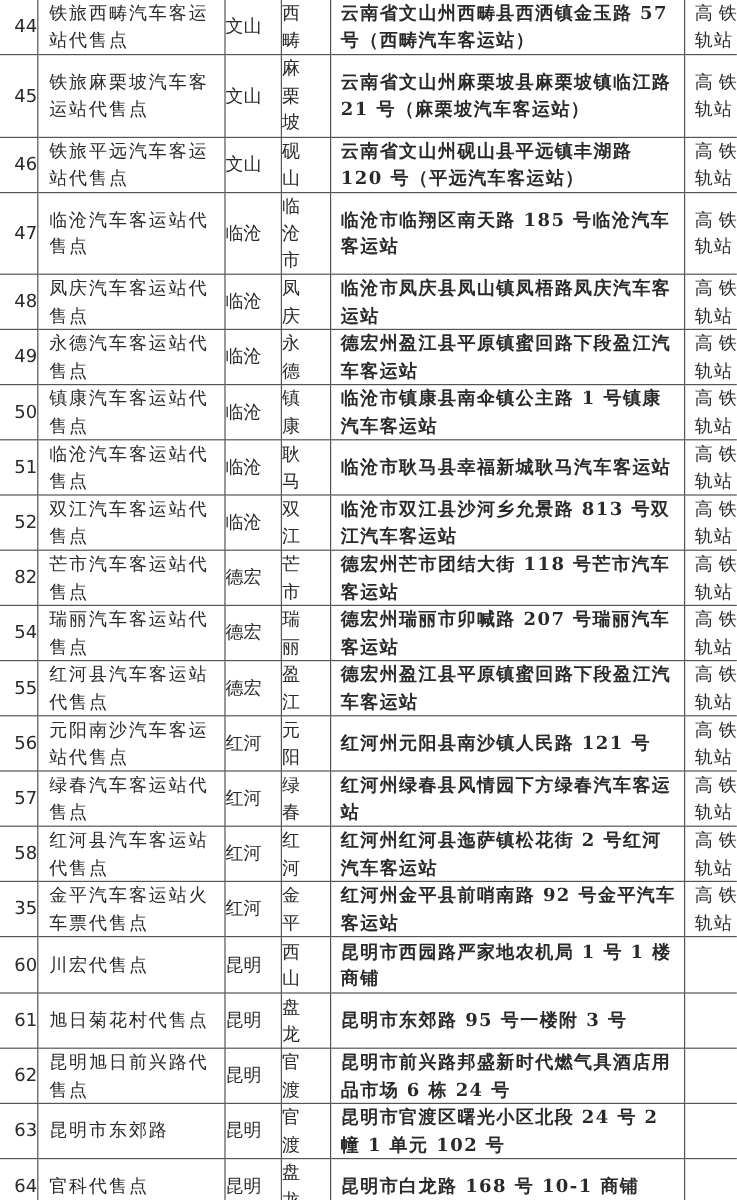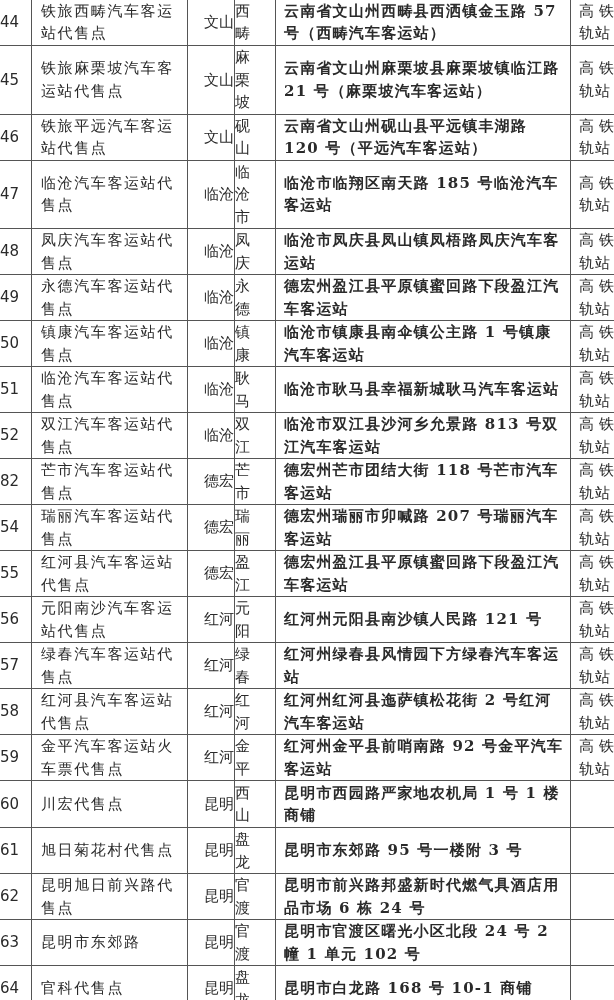--- a/index.html
+++ b/index.html
@@ -2,23 +2,23 @@
 <html><head>
 <meta charset="utf-8">
 <style>
   html, body { margin: 0; padding: 0; background: #ffffff; }
   body { width: 614px; height: 1000px; overflow: hidden; position: relative;
          font-family: "DejaVu Serif", "Liberation Serif", serif; color: #2a2a2a; }
   table.agents { position: absolute; left: -1px; top: -2px; border-collapse: collapse;
                  table-layout: fixed; width: 615px; }
   table.agents td { border: 1px solid #555; padding: 0; vertical-align: middle;
                     font-size: 15px; line-height: 22.5px; }
-  td.c-no { width: 31px; text-align: left; font-family: "DejaVu Sans", "Liberation Sans", sans-serif; font-size: 14px; }
+  td.c-no { width: 31px; text-align: right; font-family: "DejaVu Sans", "Liberation Sans", sans-serif; font-size: 14px; }
   td.c-name { width: 142px; padding-left: 9px !important; padding-right: 4px !important; letter-spacing: 1.6px; }
-  td.c-city { width: 46px; text-align: right; }
+  td.c-city { width: 46px; text-align: left; }
   td.c-county { width: 40px; text-align: left; }
   td.c-addr { width: 282px; padding-left: 8px !important; padding-right: 4px !important; letter-spacing: 1.2px; font-weight: bold; }
   td.c-note { width: 70px; padding-left: 8px !important; letter-spacing: 1px; }
   .vert { display: inline-block; width: 1.1em; white-space: normal; word-break: break-all; line-height: 22.5px; }
   .note-line1 { display: block; word-spacing: 4px; letter-spacing: 5px; }
   .note-line2 { display: block; }
 </style>
 </head>
 <body>
 
@@ -199,21 +199,21 @@
     <td class="c-city">红河</td>
     <td class="c-county"><span class="vert">红河</span></td>
     <td class="c-addr">红河州红河县迤萨镇松花街 2 号红河汽车客运站</td>
     <td class="c-note">
           <span class="note-line1">高铁无</span>
           <span class="note-line2">轨站</span>
         </td>
   </tr>
 
   <tr style="height: 45px;">
-    <td class="c-no">59</td>
+    <td class="c-no">35</td>
     <td class="c-name">金平汽车客运站火车票代售点</td>
     <td class="c-city">红河</td>
     <td class="c-county"><span class="vert">金平</span></td>
     <td class="c-addr">红河州金平县前哨南路 92 号金平汽车客运站</td>
     <td class="c-note">
           <span class="note-line1">高铁无</span>
           <span class="note-line2">轨站</span>
         </td>
   </tr>
 

